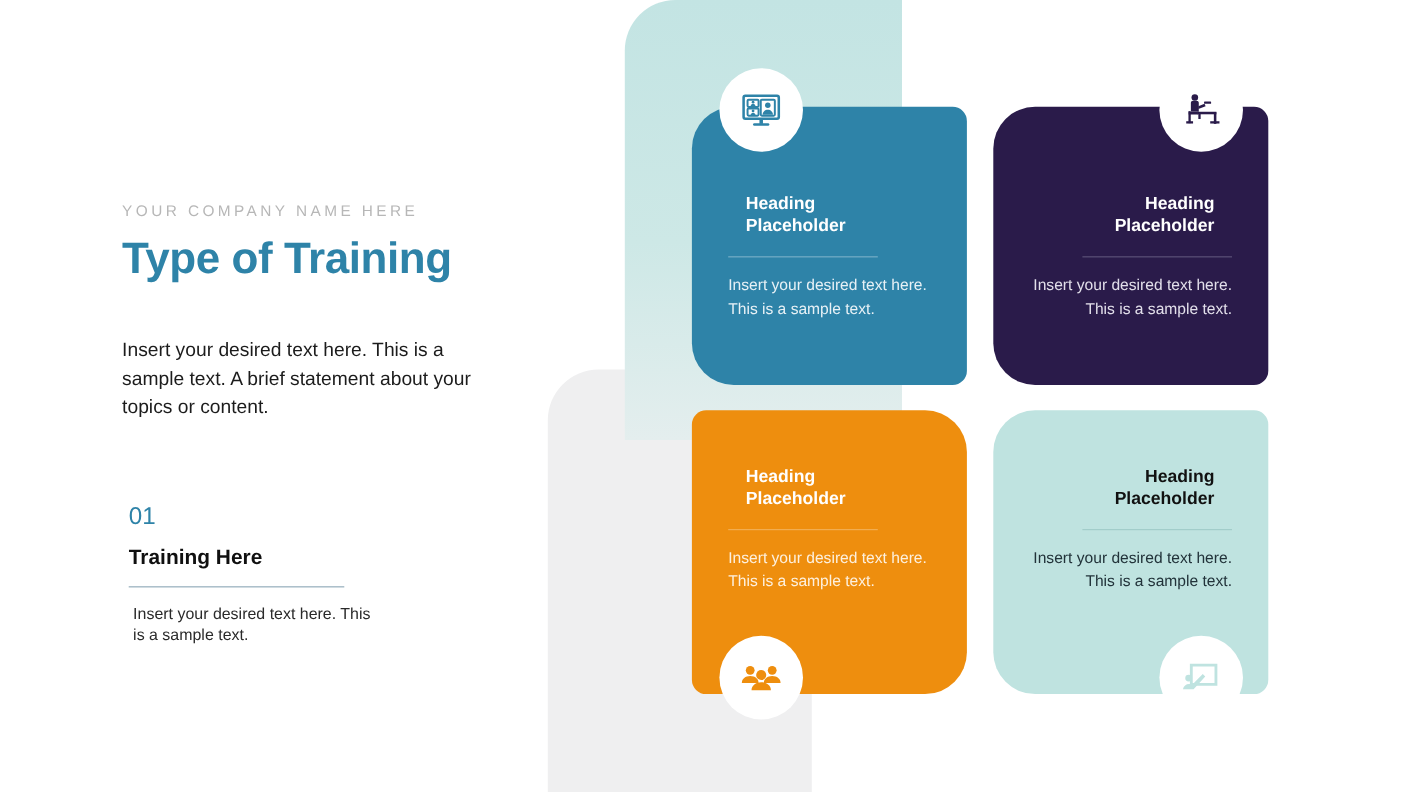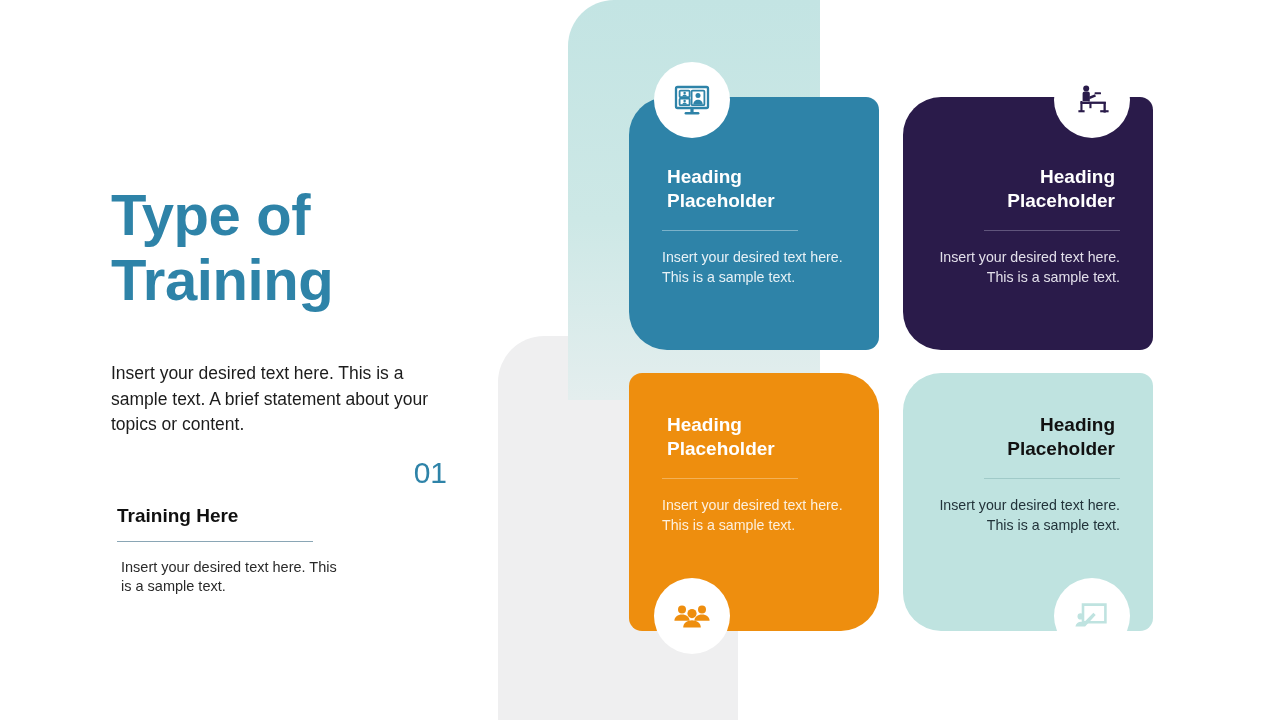--- a/index.html
+++ b/index.html
@@ -50,21 +50,21 @@
   }
   .eyebrow {
     font-size: 14px;
     letter-spacing: 3.1px;
     color: #b7b7b7;
     font-weight: 400;
     margin: 0 0 14px 0;
     white-space: nowrap;
   }
   .main-title {
-    font-size: 58px;
+    font-size: 40px;
     font-weight: bold;
     color: #2e83a8;
     margin: 0;
     letter-spacing: -0.4px;
     line-height: 1.12;
   }
   .intro-paragraph {
     font-size: 17.5px;
     color: #1c1c1c;
     line-height: 1.47;
@@ -74,26 +74,25 @@
   }
 
   #numbered-block {
     position: absolute;
     left: 117px;
     top: 458px;
     width: 330px;
     z-index: 3;
   }
   .step-number {
-    font-size: 30px;
+    font-size: 22px;
     color: #2e83a8;
     font-weight: 400;
     line-height: 1;
     margin: 0;
-    text-align: right;
   }
   .step-heading {
     font-size: 19px;
     font-weight: bold;
     color: #101010;
     margin: 18px 0 0 0;
     line-height: 1.1;
   }
   .step-divider {
     width: 196px;
@@ -109,24 +108,24 @@
     width: 230px;
   }
 
   
   .card {
     position: absolute;
     box-sizing: border-box;
     z-index: 2;
   }
   .card-title {
-    font-size: 19px;
+    font-size: 16px;
     font-weight: bold;
     line-height: 1.25;
-    margin: 5px;
+    margin: 16px;
   }
   .card-divider {
     height: 1px;
     margin: 17px 0 0 0;
     opacity: .55;
   }
   .card-body {
     font-size: 14.2px;
     line-height: 1.47;
     margin: 16px 0 0 0;
@@ -197,20 +196,21 @@
 </style>
 </head>
 <body>
 
 <div id="bg-layer">
   <div class="bg-shape-lower"></div>
   <div class="bg-shape-upper"></div>
 </div>
 
 <div id="left-panel">
+  <p class="eyebrow">YOUR COMPANY NAME HERE</p>
   <h1 class="main-title">Type of Training</h1>
   <p class="intro-paragraph">Insert your desired text here. This is a sample text. A brief statement about your topics or content.</p>
 </div>
 
 <div id="numbered-block">
   <p class="step-number">01</p>
   <p class="step-heading">Training Here</p>
   <div class="step-divider"></div>
   <p class="step-body">Insert your desired text here. This is a sample text.</p>
 </div>

